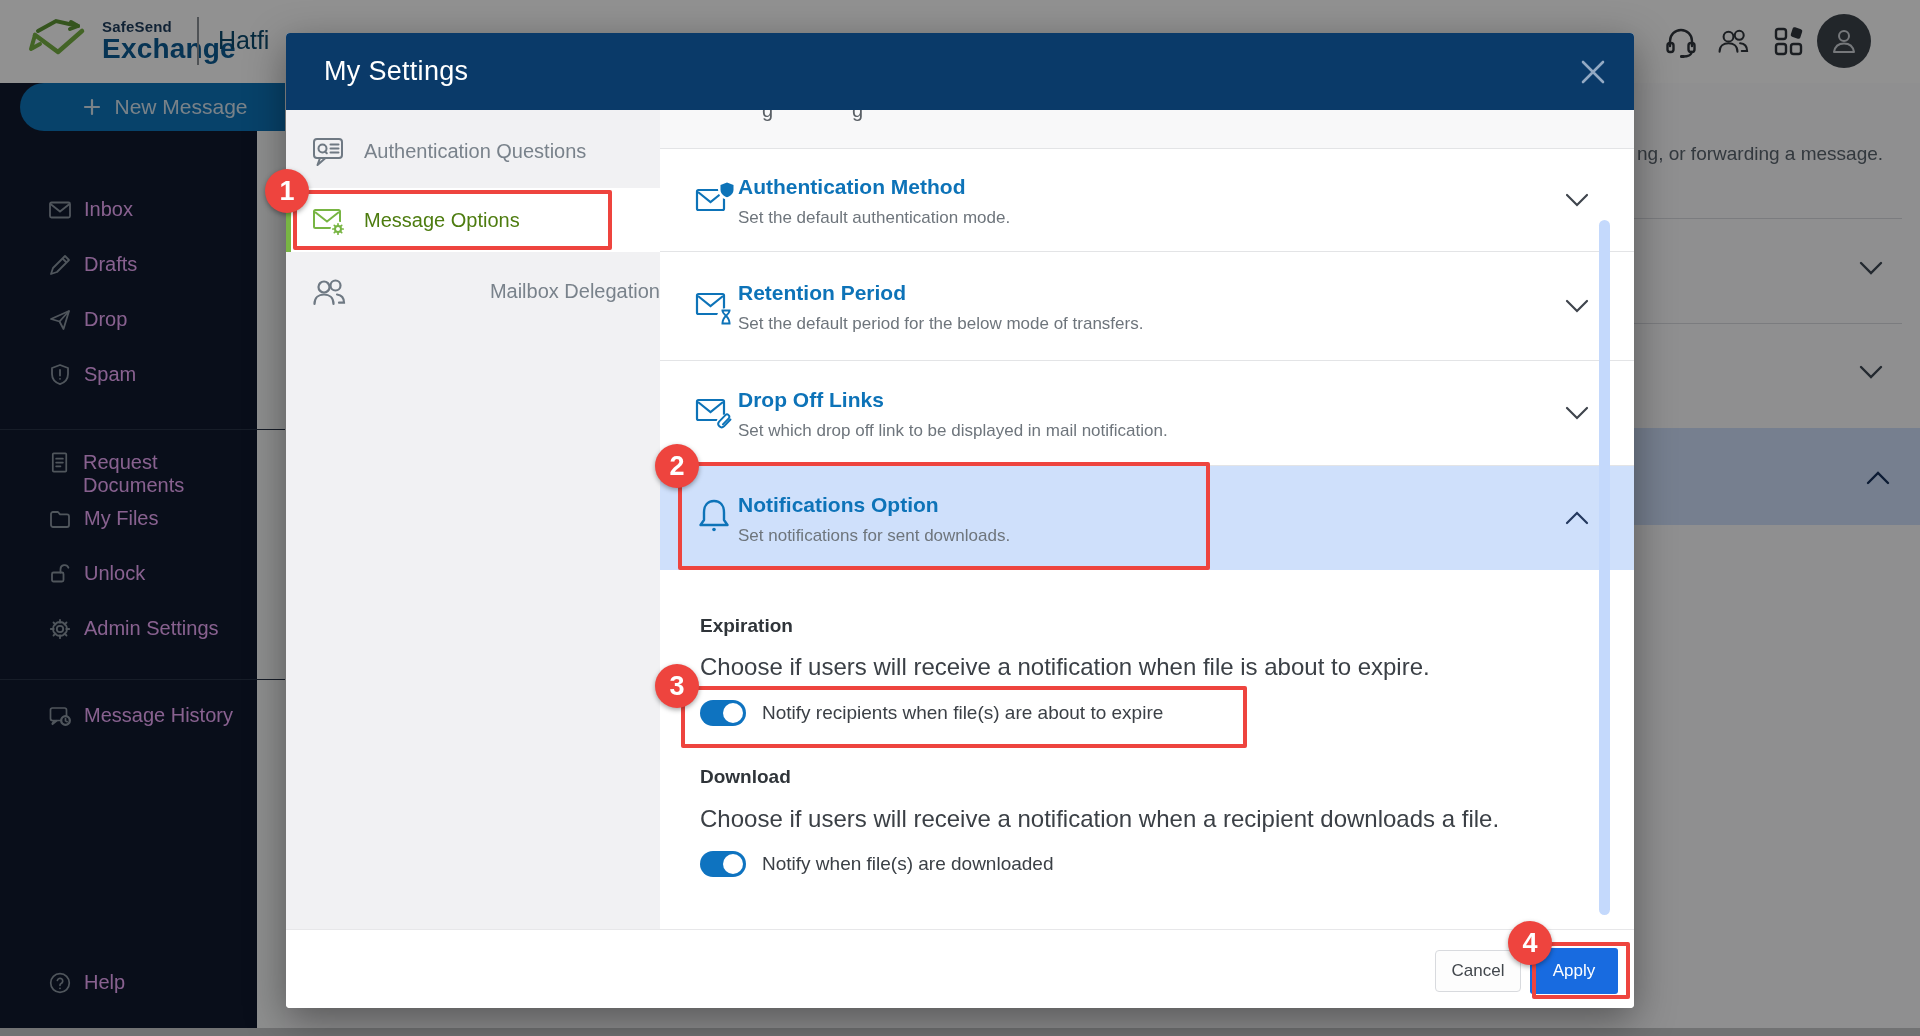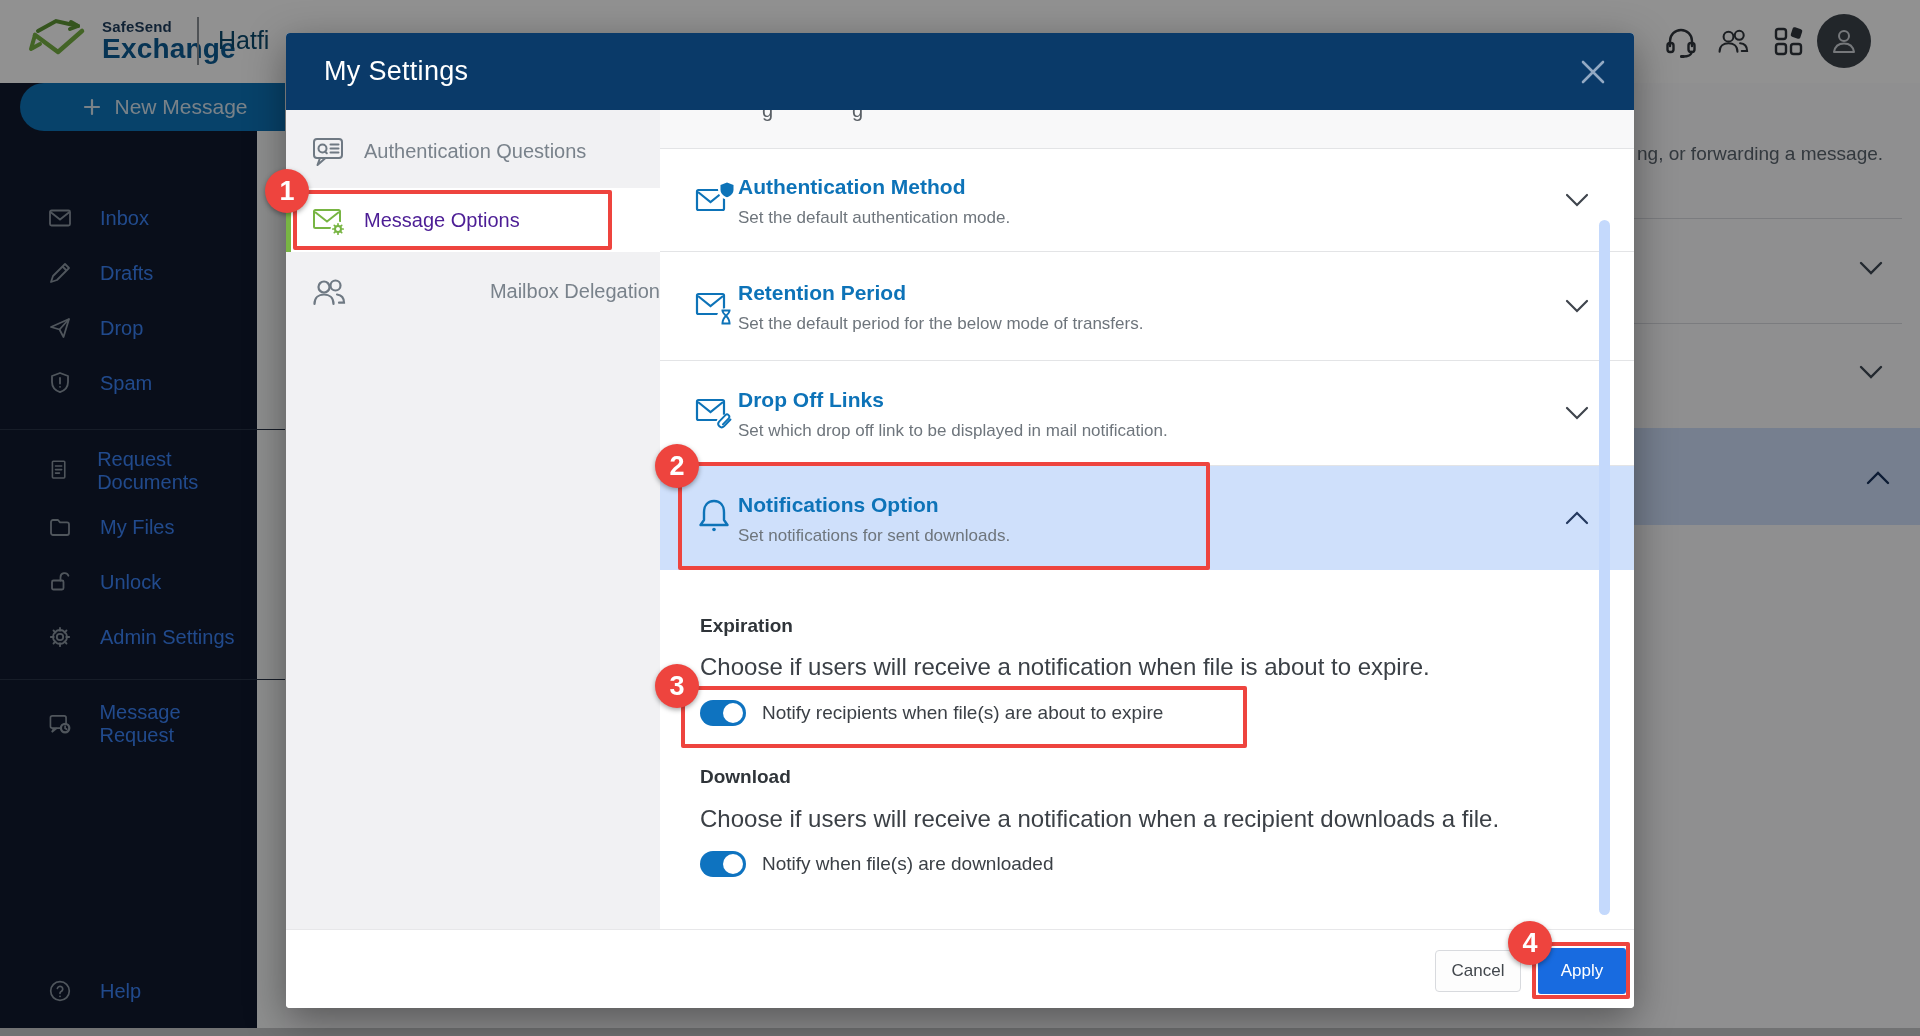--- a/index.html
+++ b/index.html
@@ -18,22 +18,22 @@
   .workspace{position:absolute;left:218px;top:26px;font-size:25px;color:#0c4a6e;}
   .top-icon{position:absolute;top:25px;width:34px;height:34px;color:#30363c;}
   .avatar{position:absolute;left:1817px;top:14px;width:54px;height:54px;border-radius:50%;
           background:#3c434b;display:flex;align-items:center;justify-content:center;}
 
   
   .sidebar{position:absolute;top:83px;left:0;width:257px;bottom:0;background:#101a2f;z-index:1;}
   .new-msg{position:absolute;left:20px;top:0px;width:290px;height:48px;border-radius:26px;
            background:#0d74ba;color:#d5e4f0;font-size:21px;display:flex;align-items:center;
            justify-content:center;gap:12px;}
-  .side-item{position:absolute;left:48px;height:40px;display:flex;align-items:center;gap:28px;
-             color:#3b82f6;font-size:20px;cursor:default;}
+  .side-item{position:absolute;left:48px;height:40px;display:flex;align-items:flex-start;gap:12px;
+             color:#f0abfc;font-size:20px;cursor:default;}
   .side-item .sicon{width:24px;height:24px;color:#8d97a3;}
   .side-div{position:absolute;left:0;width:285px;height:1px;background:#2a3347;}
 
   
   .bg-page{position:absolute;left:285px;top:83px;right:0;bottom:8px;background:#fbfbfd;z-index:1;}
   .bg-snippet{position:absolute;left:1352px;top:60px;font-size:19px;color:#5a646e;white-space:nowrap;}
   .bg-div{position:absolute;height:1px;background:#d9dbdf;}
   .bg-highlight{position:absolute;left:1349px;top:345px;width:286px;height:97px;background:#cfe0fb;}
   .page-hscroll{position:absolute;left:0;top:1028px;width:1920px;height:8px;background:#c7c8ca;z-index:2;}
 
@@ -45,21 +45,21 @@
          border-radius:4px;z-index:50;box-shadow:0 12px 40px rgba(0,0,0,.4);overflow:hidden;}
   .modal-header{position:absolute;top:0;left:0;right:0;height:77px;background:#0a3a69;
                 display:flex;align-items:center;padding-left:38px;box-sizing:border-box;}
   .modal-title{color:#ffffff;font-size:27px;font-weight:500;letter-spacing:.3px;}
   .modal-close{position:absolute;right:24px;top:22px;width:34px;height:34px;color:#93a9c3;cursor:pointer;}
   .modal-body{position:absolute;top:77px;left:0;right:0;bottom:78px;}
   .modal-nav{position:absolute;left:0;top:0;width:374px;height:100%;background:#f1f1f3;}
   .nav-item{position:absolute;left:0;width:374px;display:flex;align-items:center;gap:18px;
             padding-left:24px;box-sizing:border-box;color:#79828b;font-size:20px;cursor:pointer;}
   .nav-item .nicon{width:36px;height:36px;color:#6f7983;}
-  .nav-item.selected{background:#ffffff;border-left:5px solid #78b543;padding-left:19px;color:#4c1d95;}
+  .nav-item.selected{background:#ffffff;border-left:5px solid #78b543;padding-left:19px;color:#4d7c0f;}
   .modal-content{position:absolute;left:374px;top:0;right:0;bottom:0;background:#ffffff;}
 
   .clip-row{position:absolute;left:0;top:0;width:974px;height:38px;background:#f8f8f9;
             border-bottom:1px solid #e3e4e6;overflow:hidden;}
   .clip-row span{position:absolute;top:-11px;font-size:20px;color:#5a6066;}
 
   .acc-row{position:absolute;left:0;width:974px;box-sizing:border-box;border-bottom:1px solid #e3e4e6;cursor:pointer;}
   .acc-row .aicon{position:absolute;left:34px;width:40px;height:40px;color:#0d73b8;}
   .acc-title{position:absolute;left:78px;font-size:21px;font-weight:bold;color:#0d73b8;}
   .acc-sub{position:absolute;left:78px;font-size:17px;color:#6e757c;}
@@ -74,21 +74,21 @@
   .toggle .knob{position:absolute;top:3px;right:3px;width:20px;height:20px;border-radius:50%;background:#ffffff;}
   .toggle-label{font-size:19px;color:#3b4046;}
 
   .mscroll{position:absolute;right:24px;top:110px;width:11px;height:695px;border-radius:6px;background:#c4d9fc;}
 
   .modal-footer{position:absolute;left:0;right:0;bottom:0;height:78px;background:#ffffff;
                 border-top:1px solid #e7e7e9;}
   .btn-cancel{position:absolute;right:113px;top:20px;width:86px;height:42px;background:#fdfdfd;
               border:1px solid #d8dade;border-radius:4px;color:#42474d;font-size:17px;
               font-family:inherit;cursor:pointer;}
-  .btn-apply{position:absolute;right:8px;top:18px;width:88px;height:46px;background:#186be0;
+  .btn-apply{position:absolute;right:16px;top:18px;width:88px;height:46px;background:#186be0;
              border:none;border-radius:3px;color:#ffffff;font-size:17px;font-family:inherit;cursor:pointer;}
   .red-box{position:absolute;border:4px solid #ee443e;border-radius:2px;z-index:60;pointer-events:none;}
   .badge{position:absolute;width:44px;height:44px;border-radius:50%;background:#ee443e;color:#fff;
          font-size:27px;font-weight:bold;display:flex;align-items:center;justify-content:center;
          z-index:61;box-shadow:0 2px 5px rgba(0,0,0,.35);}
 </style>
 </head>
 <body>
 
 <div class="app">
@@ -234,21 +234,21 @@
     <div class="side-item" style="top:621px;">
       <span class="sicon">
         <svg viewBox="0 0 24 24" fill="none" stroke="currentColor" stroke-width="1.7">
             <rect x="2.5" y="4" width="16" height="12.5" rx="2"></rect>
             <path d="M6 16.5l-2 4 5-4"></path>
             <circle cx="17.5" cy="16.5" r="4.6" fill="#101a2f"></circle>
             <circle cx="17.5" cy="16.5" r="4"></circle>
             <path d="M17.5 14.5v2.2l1.6 1" stroke-linecap="round"></path>
           </svg>
       </span>
-      <span>Message Request</span>
+      <span>Message History</span>
     </div>
 
     <div class="side-item" style="top:888px;">
       <span class="sicon">
         <svg viewBox="0 0 24 24" fill="none" stroke="currentColor" stroke-width="1.7">
             <circle cx="12" cy="12" r="9.3"></circle>
             <path d="M9.4 9.4a2.7 2.7 0 1 1 3.7 3.1c-.8.35-1.1.9-1.1 1.8" stroke-linecap="round"></path>
             <circle cx="12" cy="17.3" r="0.9" fill="currentColor" stroke="none"></circle>
           </svg>
       </span>

